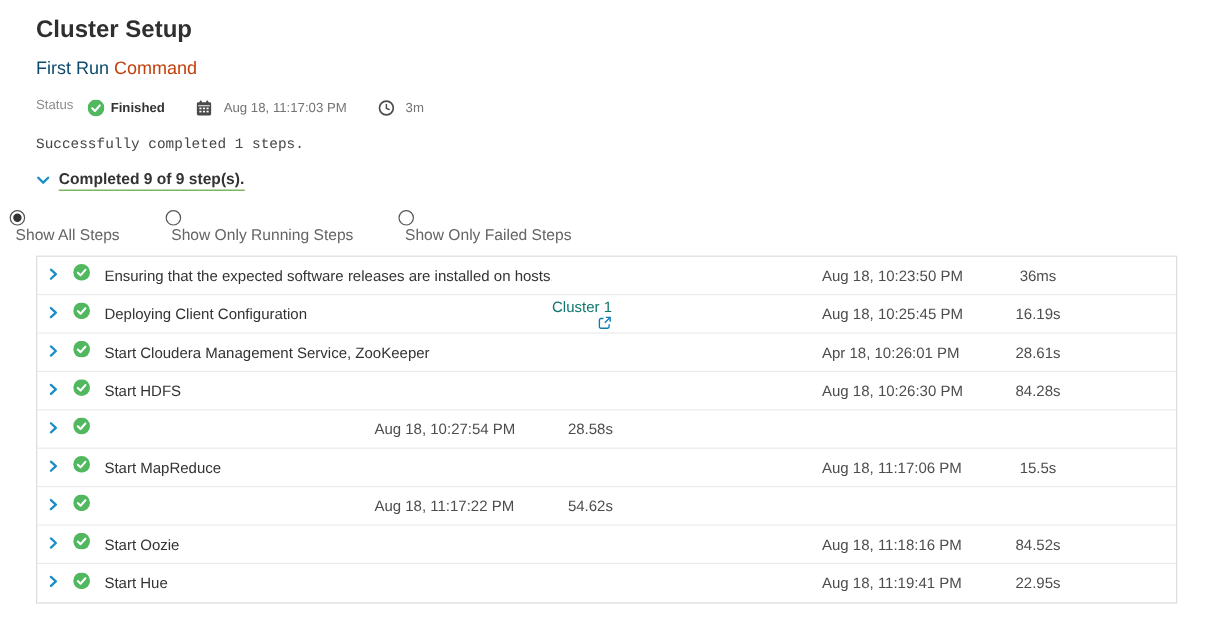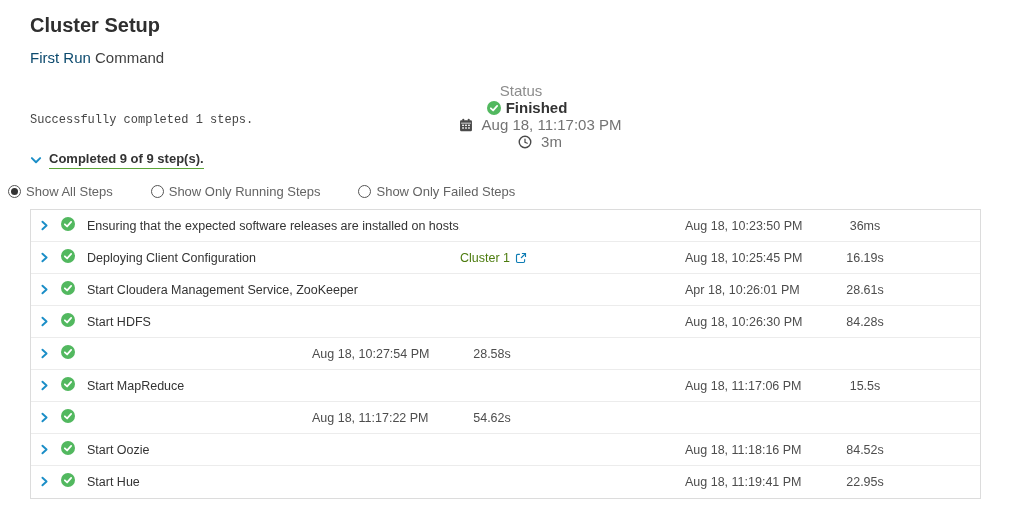--- a/index.html
+++ b/index.html
@@ -20,46 +20,44 @@
     margin: 0;
     line-height: 24px;
   }
 
   .subtitle {
     margin-top: 12px;
     font-size: 15px;
     line-height: 18px;
   }
   .subtitle .strong { color: #0c4a6e; font-weight: 500; }
-  .subtitle .light  { color: #404040; }
+  .subtitle .light  { color: #c2410c; }
 
   .status-row {
     margin-top: 15px;
     display: flex;
-    align-items: center;
-    font-size: 15px;
+    font-size: 11px;
     height: 16px;
-    flex-direction: column;
   }
   .status-label { color: #8c8c8c; margin-right: 12px; }
   .status-chip { display: inline-flex; align-items: center; }
   .status-chip .icon { margin-right: 5px; display: inline-flex; }
   .status-value { font-weight: 700; color: #333; }
   .meta-group { display: inline-flex; align-items: center; margin-left: 26px; color: #737373; }
   .meta-group .icon { margin-right: 9px; display: inline-flex; }
 
   .mono-message {
     margin-top: 15px;
     font-family: "Liberation Mono", "DejaVu Sans Mono", monospace;
     font-size: 12px;
     color: #454545;
   }
 
   .progress-toggle {
-    margin-top: 24px;
+    margin-top: 14px;
     display: inline-flex;
     align-items: center;
     cursor: pointer;
   }
   .progress-toggle .icon { margin-right: 7px; display: inline-flex; }
   .progress-text {
     font-size: 13px;
     font-weight: 700;
     color: #333;
     padding-bottom: 2px;
@@ -67,23 +65,23 @@
   }
 
   .filters {
     margin-top: 14px;
     margin-left: -22px;
     display: flex;
     align-items: center;
   }
   .filter {
     display: inline-flex;
-    align-items: center;
     margin-right: 38px;
     cursor: pointer;
+    flex-direction: column;
   }
   .radio {
     width: 13px; height: 13px;
     border: 1.5px solid #555;
     border-radius: 50%;
     display: inline-flex;
     align-items: center;
     justify-content: center;
     background: #fff;
   }
@@ -107,25 +105,26 @@
     height: 32px;
     border-bottom: 1px solid #ececec;
     padding-left: 8px;
   }
   .step-row:last-child { border-bottom: none; }
   .cell-expand { width: 22px; display: flex; align-items: center; cursor: pointer; }
   .cell-status { width: 26px; display: flex; align-items: center; }
   .cell-label { width: 373px; font-size: 12.5px; color: #333; white-space: nowrap; overflow: hidden; }
   .cell-context { width: 225px; font-size: 12.5px; }
   .context-link {
-    color: #4d7c0f;
+    color: #0f766e;
     text-decoration: none;
     display: inline-flex;
-    align-items: center;
+    align-items: flex-end;
     cursor: pointer;
+    flex-direction: column;
   }
   .context-link .icon { margin-left: 5px; display: inline-flex; }
   .cell-time { width: 130px; font-size: 12.5px; color: #4d4d4d; }
   .cell-duration { width: 100px; text-align: center; font-size: 12.5px; color: #4d4d4d; }
 </style>
 </head>
 <body>
 
 <div class="page">
 

